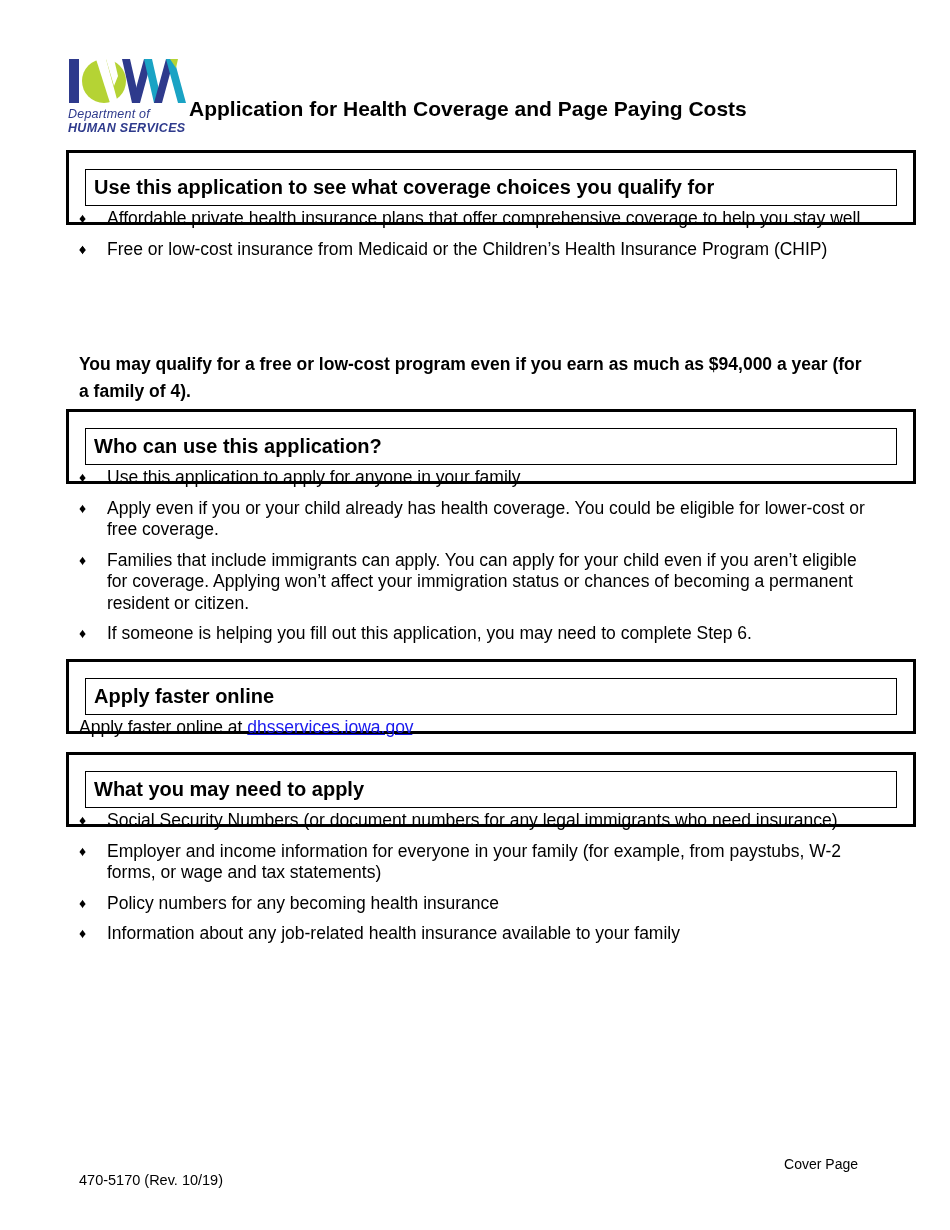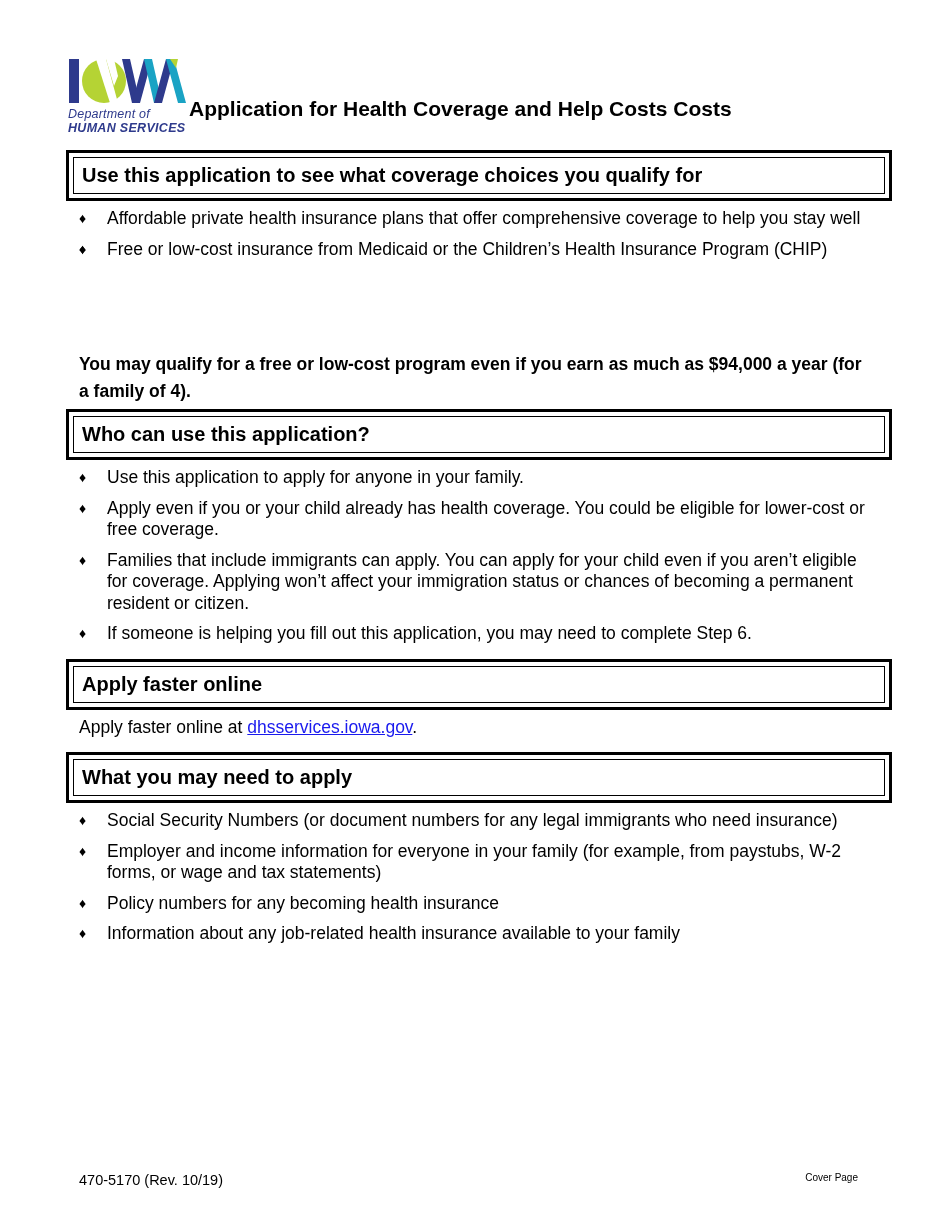--- a/index.html
+++ b/index.html
@@ -16,21 +16,21 @@
   .logo-hs {
     position: absolute; left: 2px; top: 65px; font-size: 12.5px; color: #2e3a8c;
     font-weight: bold; font-style: italic; letter-spacing: 0.3px; white-space: nowrap;
   }
   .doc-title {
     position: absolute; left: 189px; top: 97px; font-size: 21px; font-weight: bold;
     white-space: nowrap; margin: 0;
   }
   .section-box {
     position: absolute; left: 66px; width: 812px; height: 37px;
-    border: 3px solid #000; padding: 4px; box-sizing: content-box;
+    border: 3px solid #000; padding: 16px; box-sizing: content-box;
   }
   .section-box .inner {
     border: 1.5px solid #000; height: 100%; box-sizing: border-box;
     display: flex; align-items: center; padding-left: 8px;
     font-size: 20px; font-weight: bold;
   }
   .bullets { position: absolute; left: 79px; width: 800px; margin: 0; padding: 0; list-style: none; }
   .bullets li {
     position: relative; padding-left: 28px; font-size: 17.5px; line-height: 21.5px;
     margin-bottom: 9px;
@@ -40,21 +40,21 @@
   }
   .bold-note {
     position: absolute; left: 79px; top: 351px; width: 790px; margin: 0;
     font-size: 17.5px; line-height: 27px; font-weight: bold;
   }
   .plain-text {
     position: absolute; left: 79px; top: 717px; font-size: 17.5px; line-height: 21.5px; margin: 0;
   }
   .plain-text a { color: #1a1aee; text-decoration: underline; }
   .footer-left { position: absolute; left: 79px; top: 1156px; font-size: 14.5px; margin-top: 16px; }
-  .footer-right { position: absolute; right: 92px; top: 1156px; font-size: 10px; margin-top: 16px; }
+  .footer-right { position: absolute; right: 92px; top: 1156px; font-size: 14px; }
 </style>
 </head>
 <body>
 
 <div class="logo">
   <svg width="122" height="50" viewBox="0 0 122 50">
 
     <rect x="3" y="3" width="10" height="44" fill="#2e3a8c"></rect>
 
     <circle cx="38" cy="25" r="22" fill="#b5d334"></circle>
@@ -67,21 +67,21 @@
     <polygon points="78,3 86,3 96,47 88,47" fill="#1aa3c4"></polygon>
 
     <polygon points="88,47 96,47 108,3 100,3" fill="#2e3a8c"></polygon>
     <polygon points="100,3 108,3 120,47 112,47" fill="#1aa3c4"></polygon>
     <polygon points="104,3 112,3 110,12" fill="#b5d334"></polygon>
   </svg>
   <div class="logo-dept">Department of</div>
   <div class="logo-hs">HUMAN SERVICES</div>
 </div>
 
-<h1 class="doc-title">Application for Health Coverage and Help Costs Costs</h1>
+<h1 class="doc-title">Application for Health Coverage and Page Paying Costs</h1>
 
 <div class="section-box" style="top:150px;">
   <div class="inner">Use this application to see what coverage choices you qualify for</div>
 </div>
 <ul class="bullets" style="top:208px;">
   <li><span class="diamond">♦</span><span>Affordable private health insurance plans that offer comprehensive coverage to help you stay well</span></li>
   <li><span class="diamond">♦</span></li>
   <li><span class="diamond">♦</span><span>Free or low-cost insurance from Medicaid or the Children’s Health Insurance Program (CHIP)</span></li>
 </ul>
 <p class="bold-note">You may qualify for a free or low-cost program even if you earn as much as $94,000 a year (for a family of 4).</p>

